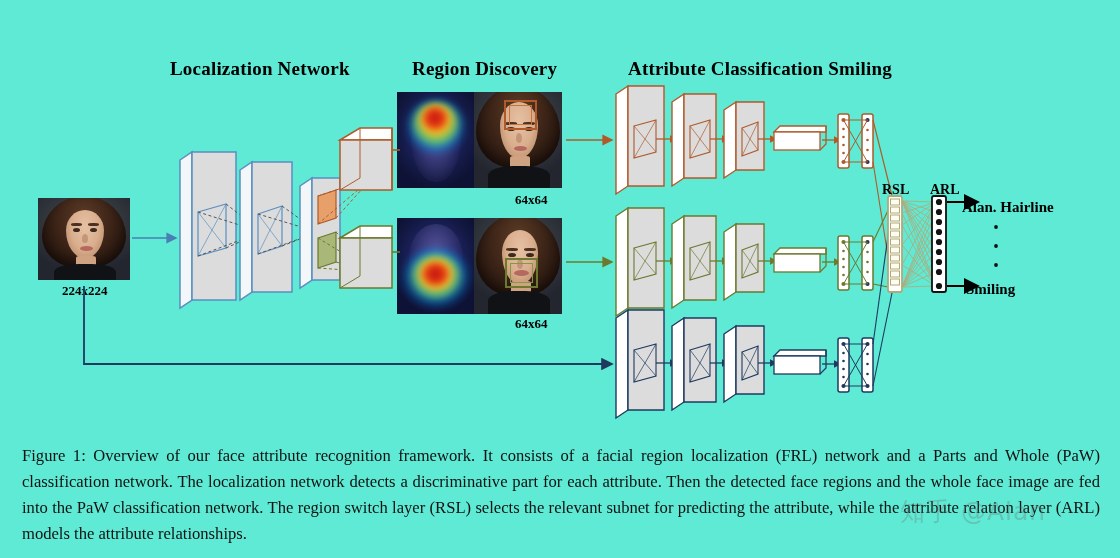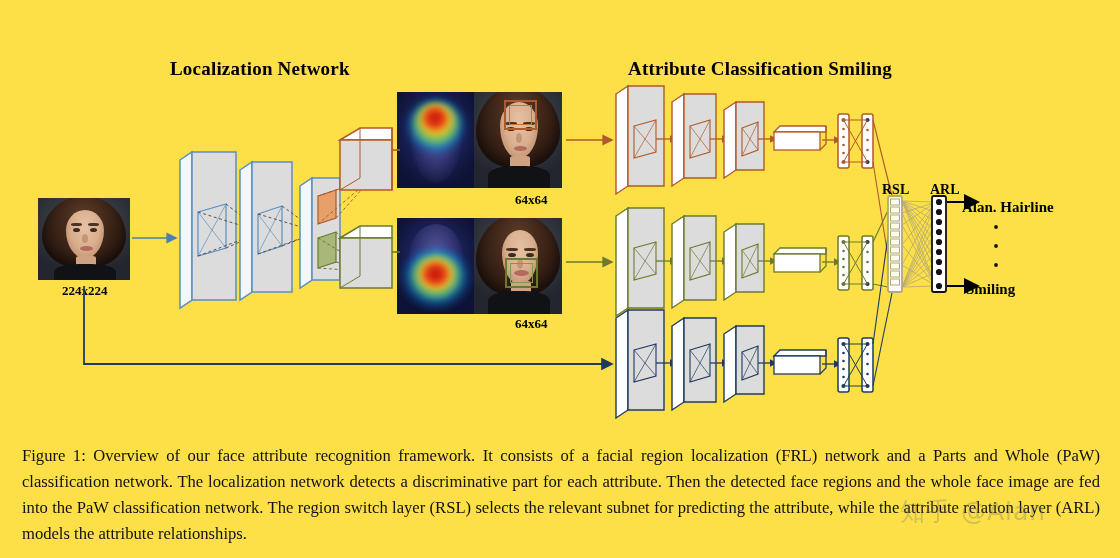--- a/index.html
+++ b/index.html
@@ -4,21 +4,21 @@
 <style>
   html, body {
     margin: 0;
     padding: 0;
     background: #ffffff;
   }
   #page {
     position: relative;
     width: 1120px;
     height: 558px;
-    background: #fde047;
+    background: #5eead4;
     overflow: hidden;
     font-family: "Liberation Serif", "DejaVu Serif", serif;
     color: #000000;
   }
   .fig-area {
     position: absolute;
     left: 0; top: 0;
     width: 1120px;
     height: 430px;
   }
@@ -184,20 +184,21 @@
   }
 </style>
 </head>
 <body>
 
 <div id="page">
 
   <div class="fig-area">
 
     <div class="sec-title" id="title-loc">Localization Network</div>
+    <div class="sec-title" id="title-reg">Region Discovery</div>
     <div class="sec-title" id="title-acn">Attribute Classification Smiling</div>
 
     <div class="photo" id="input-photo" style="left:38px; top:198px; width:92px; height:82px;">
       <div class="bg"></div>
       <div class="hair" style="left:4px;  top:-2px; width:84px; height:72px;"></div>
       <div class="face" style="left:28px; top:12px; width:38px; height:48px;"></div>
       <div class="brow" style="left:33px; top:25px; width:11px; height:3px;"></div>
       <div class="brow" style="left:50px; top:25px; width:11px; height:3px;"></div>
       <div class="eye" style="left:35px; top:30px; width:7px;  height:4px;"></div>
       <div class="eye" style="left:52px; top:30px; width:7px;  height:4px;"></div>

